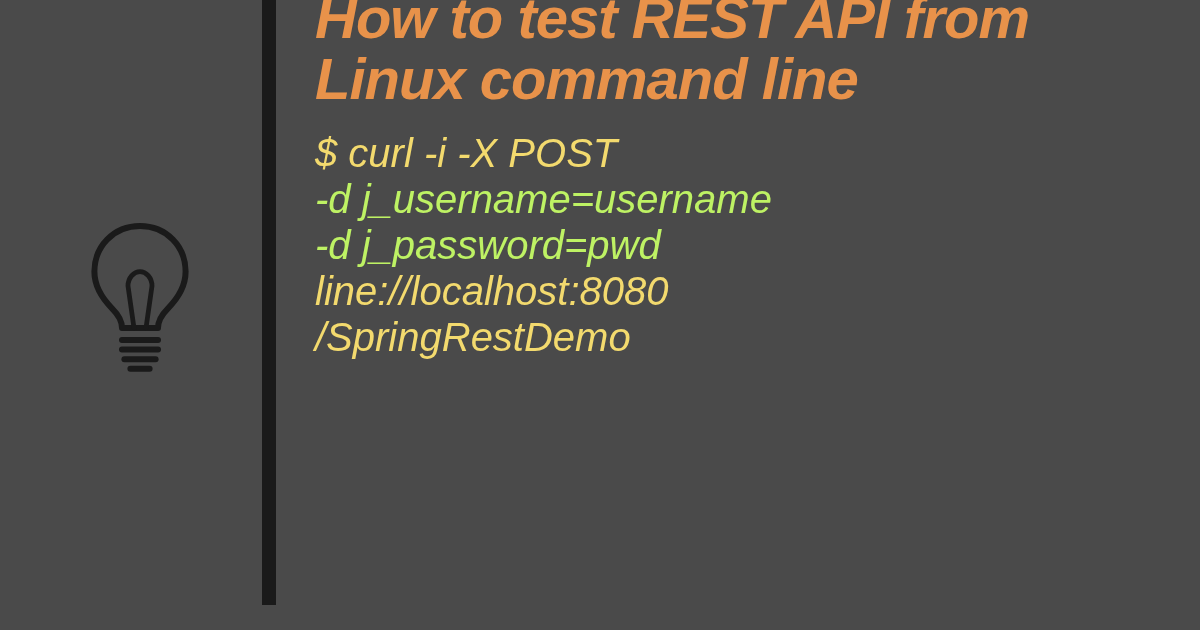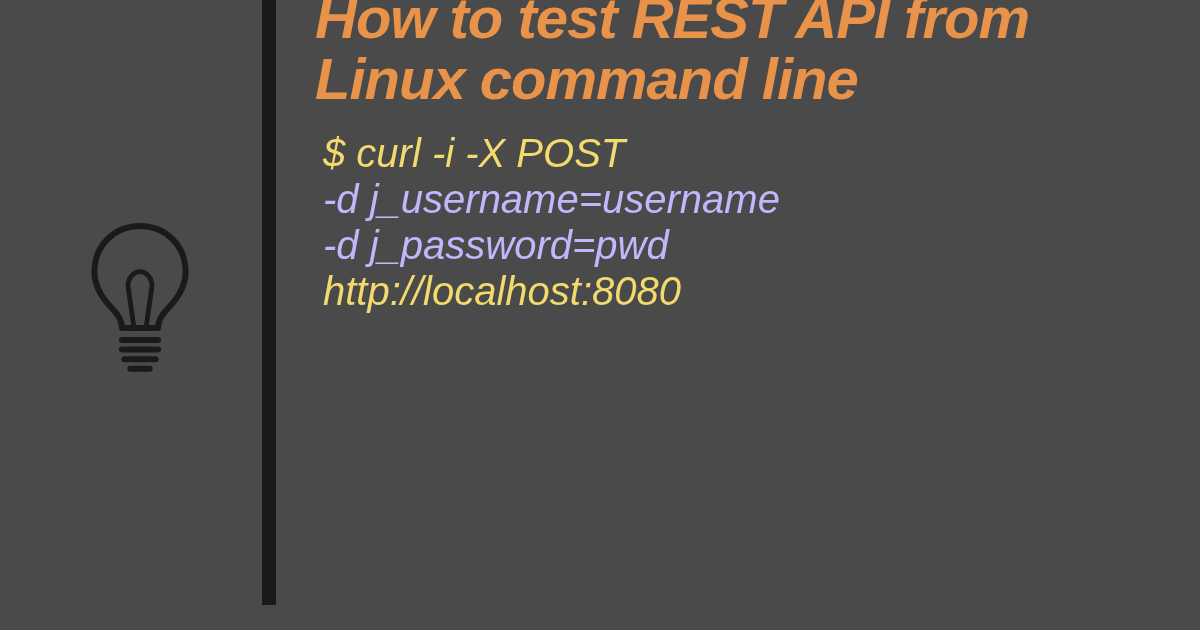--- a/index.html
+++ b/index.html
@@ -44,27 +44,26 @@
       line-height: 1.05;
       letter-spacing: -1px;
       margin-top: -12px;
     }
     .code-block {
       margin-top: 20px;
       font-size: 40px;
       line-height: 1.15;
       font-weight: 400;
       font-family: -apple-system, BlinkMacSystemFont, "Segoe UI", Arial, sans-serif;
-      margin-left: 8px;
     }
     .code-yellow {
       color: #f3da6e;
     }
     .code-red {
-      color: #c4b5fd;
+      color: #bef264;
     }
   </style>
 </head>
 <body>
 
 <div class="vertical-bar"></div>
 
 <div class="lightbulb-wrapper">
   <svg viewBox="0 0 100 130" stroke="#1a1a1a" stroke-width="5" fill="none" stroke-linecap="round" stroke-linejoin="round">
     <path d="M 50 5 C 28 5 12 22 12 43 C 12 56 19 66 27 74 C 32 79 35 84 35 90 L 65 90 C 65 84 68 79 73 74 C 81 66 88 56 88 43 C 88 22 72 5 50 5 Z"></path>
@@ -75,15 +74,16 @@
     <line x1="42" y1="124" x2="58" y2="124"></line>
   </svg>
 </div>
 
 <div class="content">
   <h1 class="title">How to test REST API from Linux command line</h1>
   <div class="code-block">
     <div class="code-yellow">$ curl -i -X POST</div>
     <div class="code-red">-d j_username=username</div>
     <div class="code-red">-d j_password=pwd</div>
-    <div class="code-yellow"> http://localhost:8080</div>
+    <div class="code-yellow"> line://localhost:8080</div>
+    <div class="code-yellow">/SpringRestDemo</div>
   </div>
 </div>
 
 </body></html>

